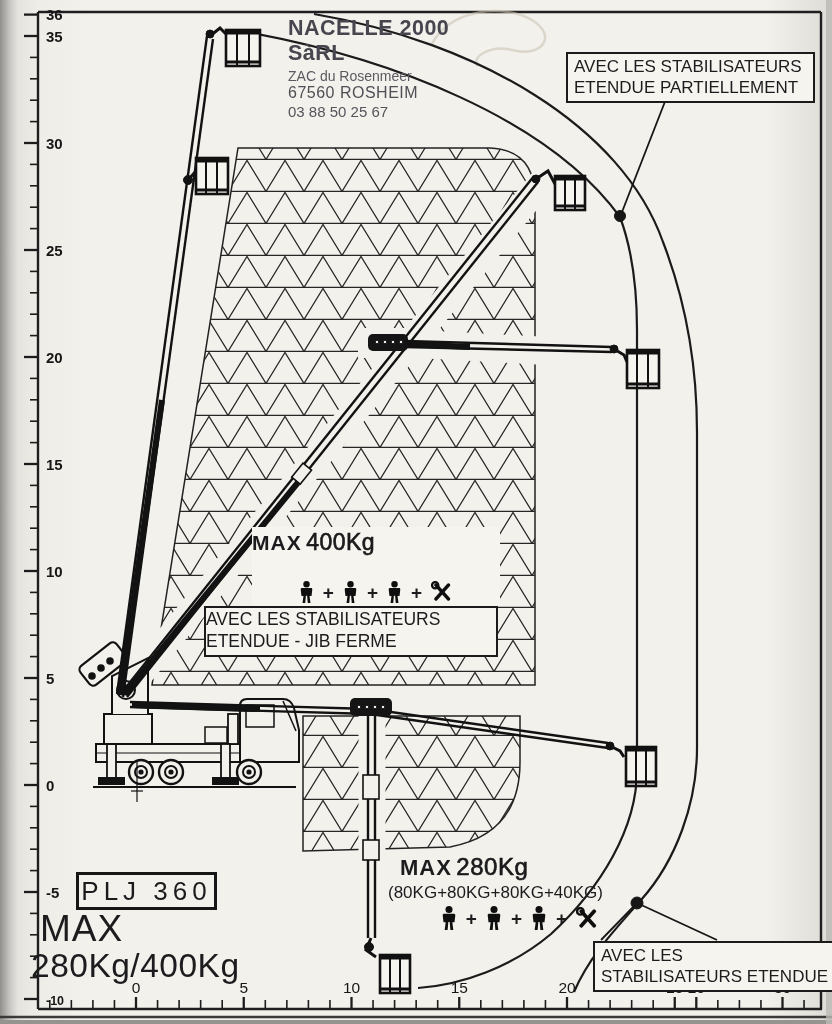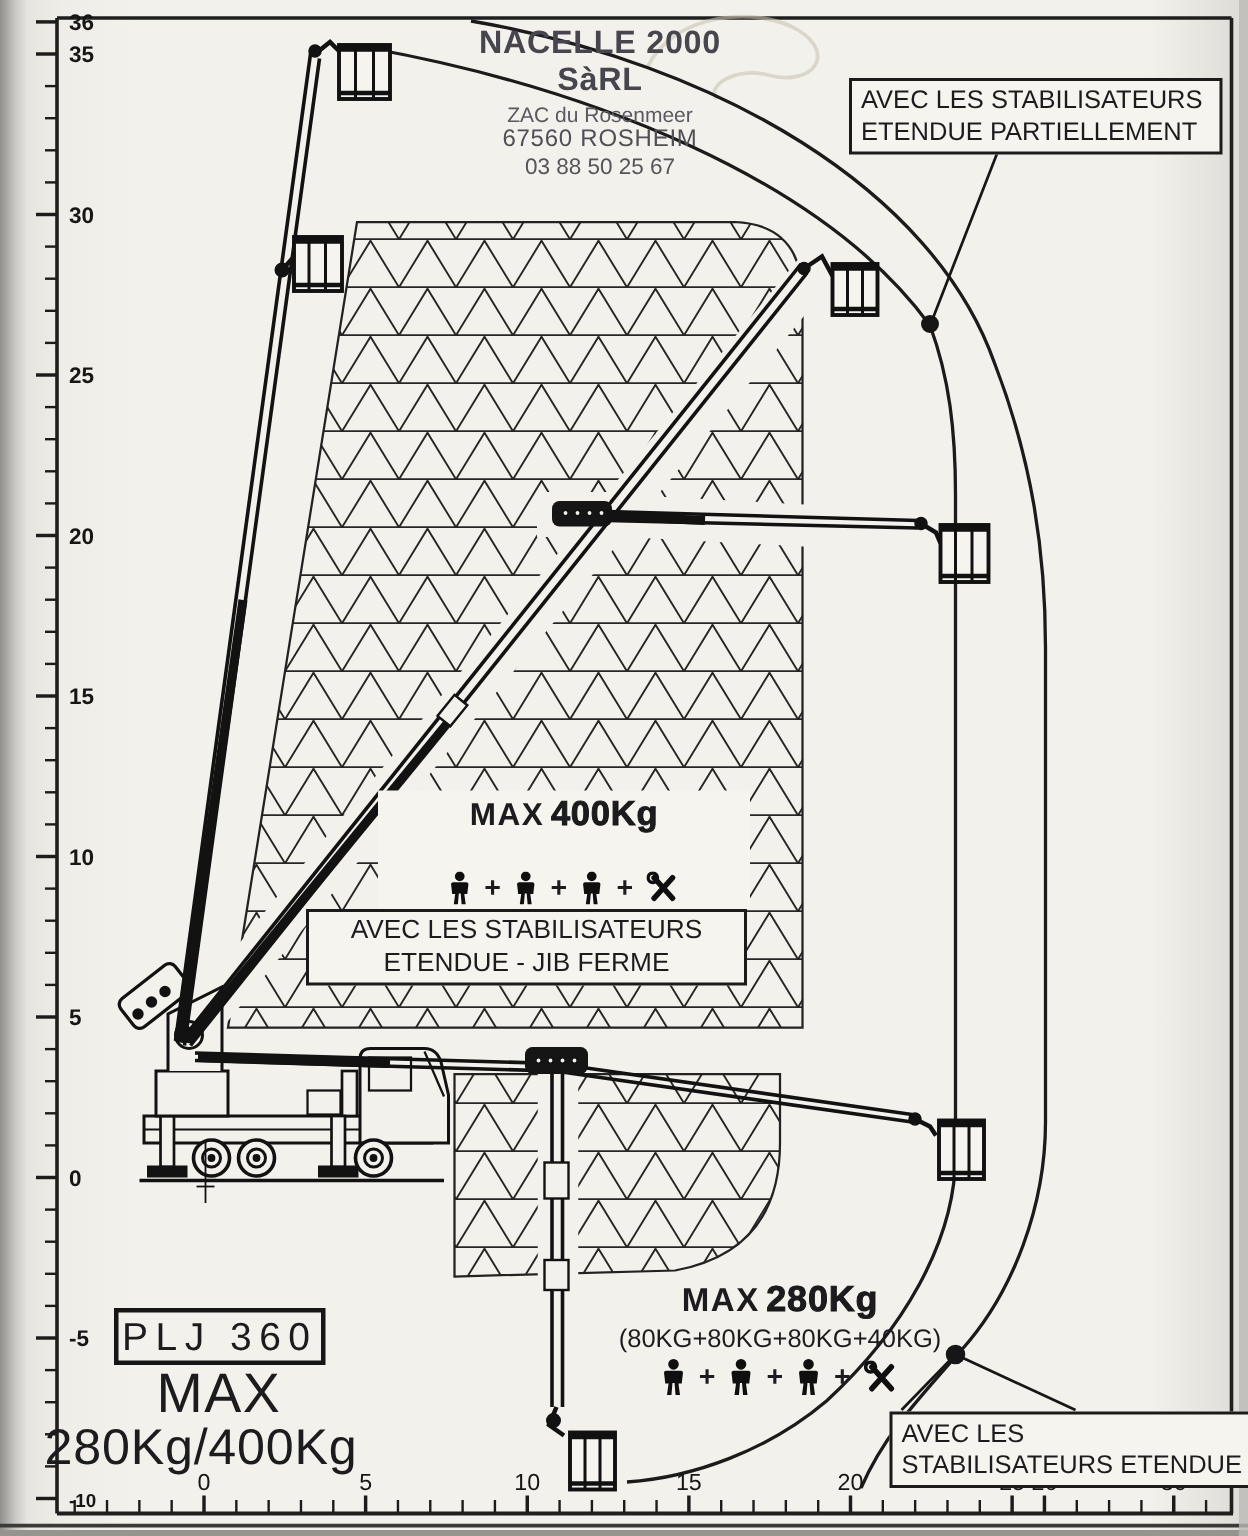--- a/index.html
+++ b/index.html
@@ -1,32 +1,32 @@
 <!DOCTYPE html>
 <html><head>
 <meta charset="utf-8">
 <style>
   html,body{margin:0;padding:0;background:#b9b8b4;}
   #page{position:relative;width:832px;height:1024px;overflow:hidden;
         background:linear-gradient(90deg,#908f8b 0,#c8c7c3 10px,#e6e4df 18px,#efede8 40px,#f3f1ec 90px,#f3f1ec 92%,#dddbd6 100%);
         font-family:"Liberation Sans",sans-serif;color:#1c1c1e;}
   svg text{font-family:"Liberation Sans",sans-serif;fill:#161616;}
   .abs{position:absolute;}
-  .ctr{text-align:center;}
+  .ctr{}
   
   .company{font-size:21.5px;font-weight:bold;color:#47464e;letter-spacing:.5px;}
   .addr{font-size:14px;color:#5a5960;margin-top:2px;}
   .city{font-size:16px;color:#504f56;letter-spacing:.5px;}
   .phone{font-size:15px;color:#55545b;margin-top:1px;}
   
   .callout{border:2.2px solid #1b1b1b;background:#f6f4ef;padding:2px 6px;
            font-size:17px;line-height:1.25;white-space:nowrap;}
   
   .loadline .mw{font-size:21px;font-weight:bold;letter-spacing:1px;}
-  .loadline .mv{font-size:23px;font-weight:bold;letter-spacing:.5px;-webkit-text-stroke:.6px #111;}
+  .loadline .mv{font-size:23px;font-weight:normal;letter-spacing:.5px;-webkit-text-stroke:.6px #111;}
   .bigload .mw{font-size:22px;}
   .bigload .mv{font-size:24px;}
   .breakdown{font-size:17px;letter-spacing:0;white-space:nowrap;}
   .notesbox{border:2.2px solid #1b1b1b;background:#f6f4ef;font-size:17.5px;line-height:1.24;}
   .iconrow{display:flex;align-items:center;justify-content:center;gap:9px;}
   .iconrow .plus{font-size:19px;font-weight:bold;line-height:1;}
   .iconrow svg{display:block;}
   
   .pljbox{border:3px solid #161616;background:#f3f1ec;font-size:26px;letter-spacing:5px;
           display:flex;align-items:center;justify-content:center;}
@@ -406,15 +406,15 @@
 
 <div class="abs callout" style="left:578px;top:941px;width:228px;margin-left:15px;">
   <div>AVEC LES</div>
   <div>STABILISATEURS ETENDUE</div>
 </div>
 
 <div class="abs pljbox" style="left:76px;top:872px;width:135px;height:32px;">
   <span>PLJ 360</span>
 </div>
 <div class="abs ctr maxword" style="left:40px;top:908px;width:212px;">MAX</div>
-<div class="abs ctr maxrange" style="left:16px;top:947px;width:236px;">280Kg/400Kg</div>
+<div class="abs ctr maxrange" style="left:31px;top:947px;width:236px;">280Kg/400Kg</div>
 
 </div>
 
 </body></html>

